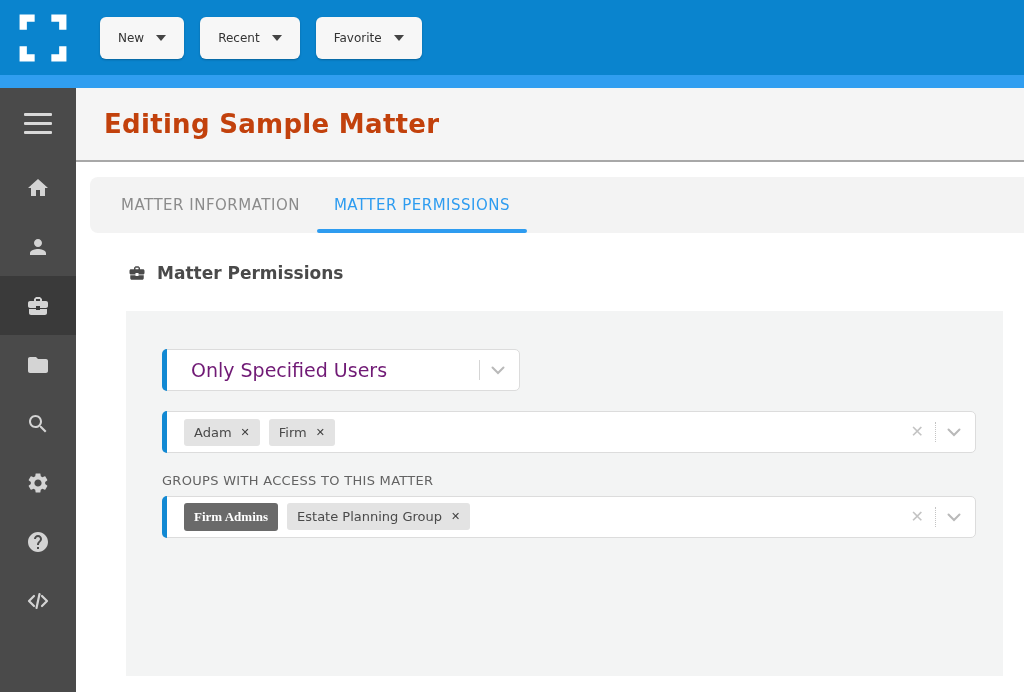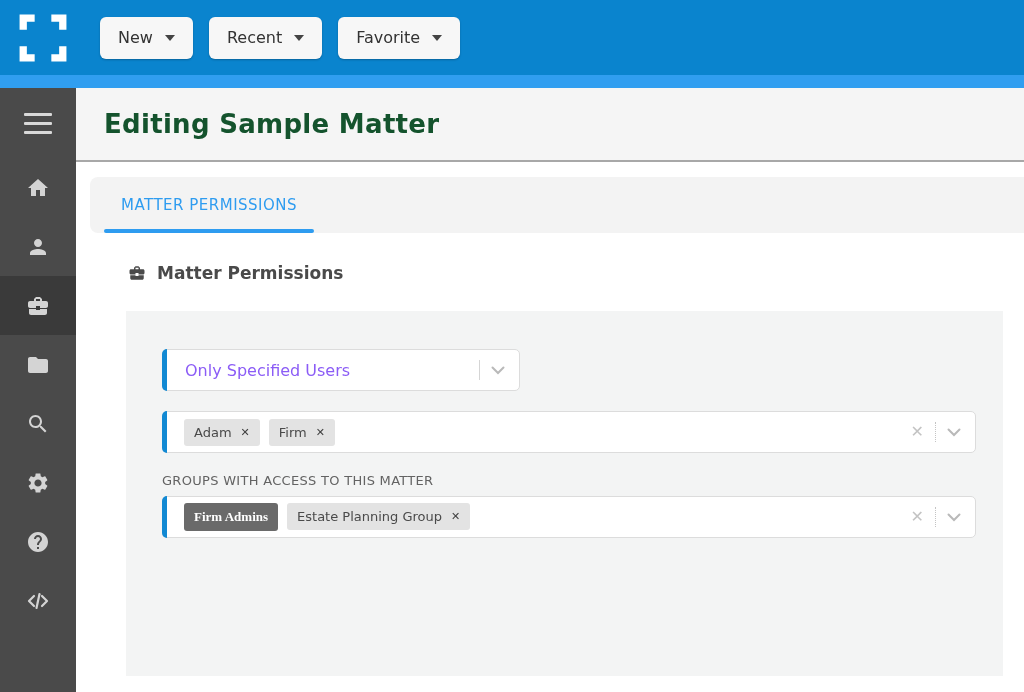--- a/index.html
+++ b/index.html
@@ -9,60 +9,60 @@
     font-family:"DejaVu Sans","Liberation Sans",sans-serif;
     background:#ffffff;
   }
   .app { width:1024px; height:692px; display:flex; flex-direction:column; }
 
   
   .topbar { height:75px; background:#0a84ce; display:flex; align-items:center; padding-left:18px; flex:0 0 auto; }
   .logo { width:50px; height:50px; margin-right:32px; display:flex; align-items:center; justify-content:center; }
   .top-btn {
     background:#f7f7f7; border:none; border-radius:6px; height:42px; padding:0 18px;
-    display:flex; align-items:center; gap:12px; font-size:16px; color:#333;
+    display:flex; align-items:center; gap:12px; font-size:12px; color:#333;
     margin-right:16px; font-family:inherit; cursor:pointer;
     box-shadow:0 1px 2px rgba(0,0,0,0.25);
   }
   .caret { width:0; height:0; border-left:5px solid transparent; border-right:5px solid transparent; border-top:6px solid #444; }
   .topbar-strip { height:13px; background:#309ef0; flex:0 0 auto; }
 
   
   .body-row { flex:1; display:flex; min-height:0; }
 
   
   .sidebar { width:76px; background:#4a4a4a; display:flex; flex-direction:column; flex:0 0 auto; }
   .menu-btn { height:70px; display:flex; flex-direction:column; align-items:center; justify-content:center; cursor:pointer; }
   .menu-btn span { display:block; width:28px; height:3px; background:#d9d9d9; margin:3px 0; border-radius:1px; }
   .nav-item { height:59px; display:flex; align-items:center; justify-content:center; cursor:pointer; }
   .nav-item.active { background:#3a3a3a; }
   .nav-item svg { width:24px; height:24px; fill:#d4d4d4; }
 
   
   .main { flex:1; display:flex; flex-direction:column; background:#fff; min-width:0; }
   .page-header { height:74px; background:#f5f5f5; border-bottom:2px solid #a8a8a8; display:flex; align-items:center; padding-left:28px; flex:0 0 auto; }
-  .page-title { font-size:26px; font-weight:600; color:#14532d; letter-spacing:0.3px; }
+  .page-title { font-size:26px; font-weight:600; color:#c2410c; letter-spacing:0.3px; }
 
   .tab-strip { margin:15px 0 0 14px; background:#f3f3f3; border-radius:8px 0 0 8px; height:56px; display:flex; align-items:stretch; padding-left:14px; flex:0 0 auto; }
   .tab { display:flex; align-items:center; padding:0 17px; font-size:15px; letter-spacing:0.5px; color:#8b8b8b; position:relative; cursor:pointer; }
   .tab.active { color:#2e9cf0; }
   .tab.active::after { content:""; position:absolute; left:0; right:0; bottom:0; height:4px; background:#2e9cf0; border-radius:2px; }
 
   .content { flex:1; background:#fff; }
   .section-heading { display:flex; align-items:center; gap:11px; margin:28px 0 0 52px; height:24px; color:#4a4a4a; font-size:17px; font-weight:600; }
   .section-heading svg { width:18px; height:18px; fill:#4a4a4a; }
 
   .panel { margin:26px 0 0 50px; width:877px; height:365px; background:#f3f4f4; padding:38px 0 0 36px; }
 
   .field-label { font-size:13px; color:#636363; letter-spacing:0.3px; margin-bottom:8px; }
   .field { position:relative; background:#fff; border:1px solid #dcdcdc; border-radius:5px; height:42px; display:flex; align-items:center; margin-bottom:20px; }
   .field .accent { position:absolute; left:-1px; top:-1px; bottom:-1px; width:5px; background:#1289d3; border-radius:5px 0 0 5px; }
   .field.select-field { width:358px; cursor:pointer; }
   .field.multi { width:814px; }
-  .select-value { padding-left:22px; font-size:16px; color:#8b5cf6; flex:1; }
+  .select-value { padding-left:28px; font-size:19px; color:#701a75; flex:1; }
   .field-controls { display:flex; align-items:center; height:100%; padding-right:14px; }
   .divider { width:1px; height:20px; background:#d5d5d5; margin:0 11px; }
   .divider.dotted { width:0; background:none; border-left:1px dotted #c4c4c4; }
   .chevron { display:flex; align-items:center; cursor:pointer; }
   .clear-x { color:#c3c3c3; font-size:16px; line-height:1; cursor:pointer; }
 
   .tags { display:flex; gap:9px; padding-left:21px; flex:1; align-items:flex-start; }
   .tag { background:#e3e3e3; color:#4a4a4a; font-size:13px; padding:6px 10px; border-radius:3px; display:flex; align-items:center; gap:9px; white-space:nowrap; }
   .tag .x { font-size:11px; font-weight:700; color:#3f3f3f; cursor:pointer; }
   .tag.dark { background:#6a6a6a; color:#ffffff; font-weight:700;font-family:Liberation Serif, serif; }
@@ -144,20 +144,21 @@
           </svg>
       </div>
     </div>
 
     <div class="main">
       <div class="page-header">
         <div class="page-title">Editing Sample Matter</div>
       </div>
 
       <div class="tab-strip">
+        <div class="tab">MATTER INFORMATION</div>
         <div class="tab active">MATTER PERMISSIONS</div>
       </div>
 
       <div class="content">
         <div class="section-heading">
           <svg viewBox="0 0 24 24">
               <path d="M10 16v-1H3.01L3 19c0 1.11.89 2 2 2h14c1.11 0 2-.89 2-2v-4h-7v1h-4zm10-9h-4.01V5l-2-2h-4l-2 2v2H4c-1.1 0-2 .9-2 2v3c0 1.11.89 2 2 2h6v-2h4v2h6c1.1 0 2-.9 2-2V9c0-1.1-.9-2-2-2zm-6 0h-4V5h4v2z"></path>
             </svg>
           <span>Matter Permissions</span>
         </div>

